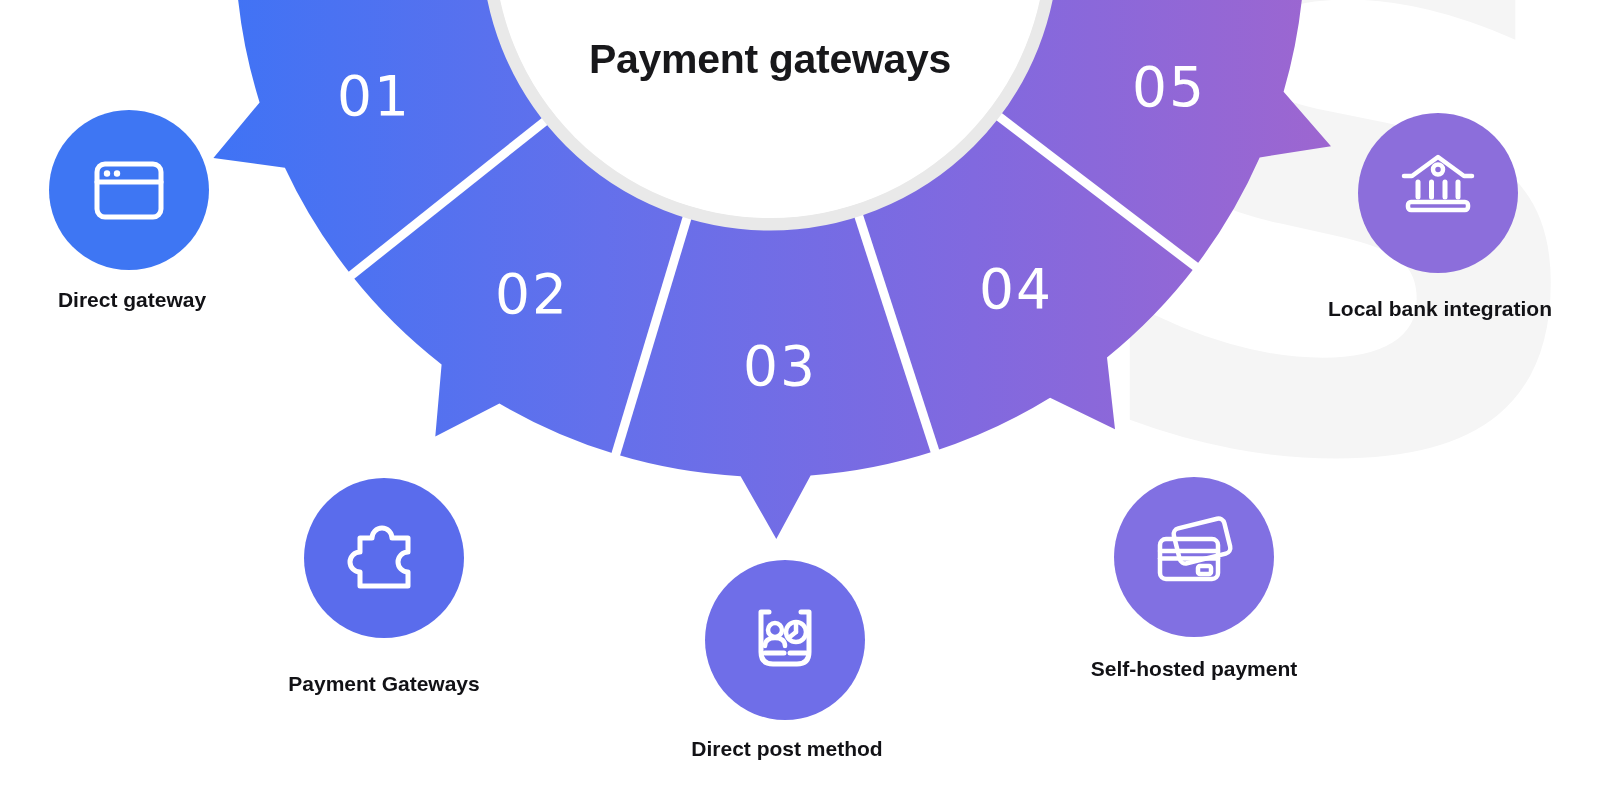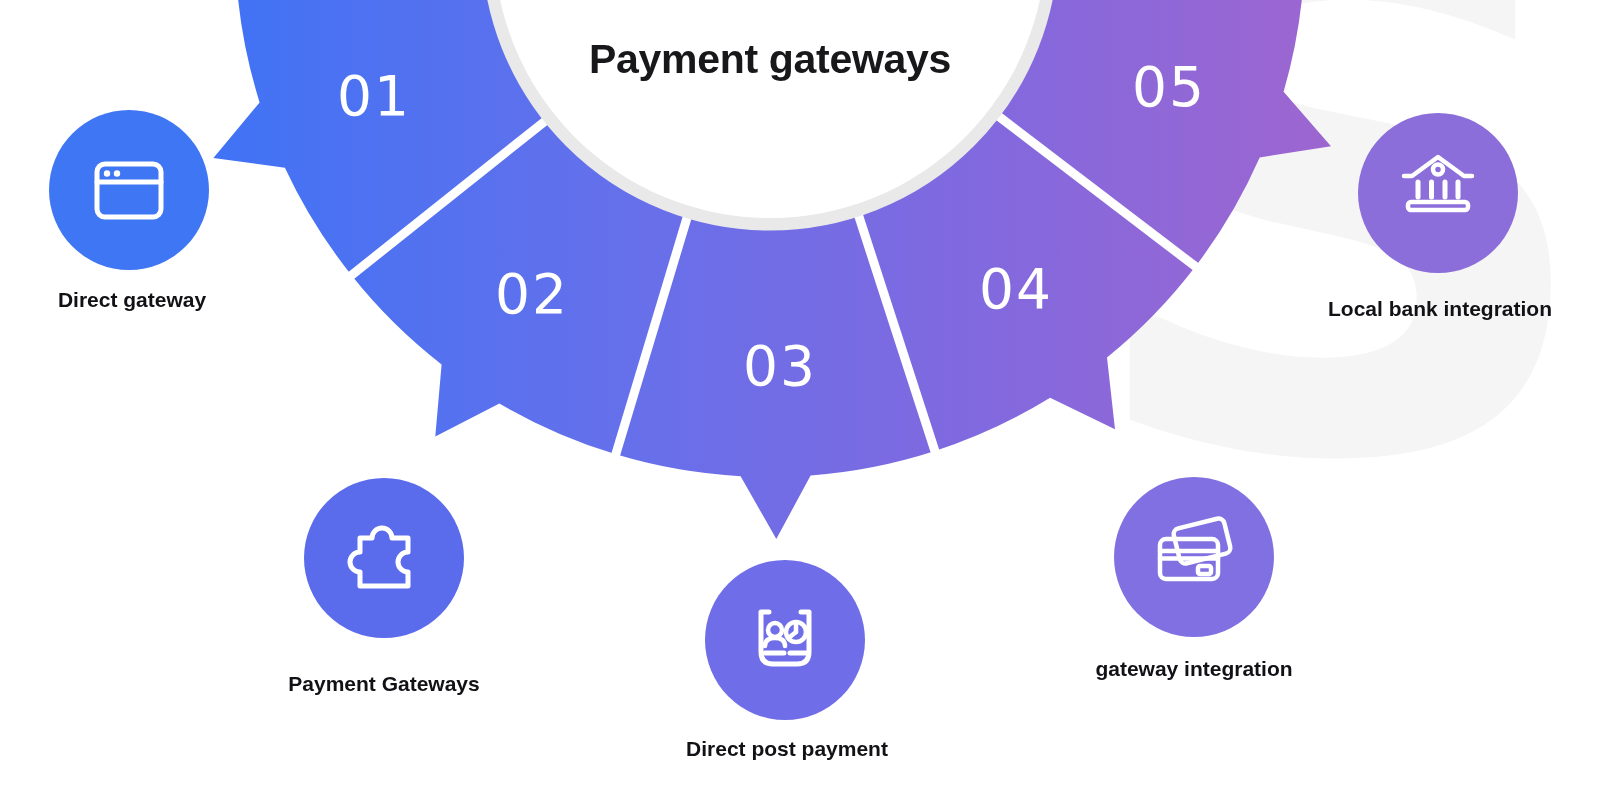--- a/index.html
+++ b/index.html
@@ -102,35 +102,35 @@
     <circle class="stroke-thin" cx="70" cy="70" r="7"></circle>
     <path class="stroke-thin" d="M60,86 Q60,78 70,78 Q80,78 80,86"></path>
     <line class="stroke" x1="60" y1="93" x2="79" y2="93"></line>
     <circle class="stroke-thin" cx="91" cy="72" r="10"></circle>
     <line class="stroke-thin" x1="91" y1="72" x2="91" y2="62.5"></line>
     <line class="stroke-thin" x1="91" y1="72" x2="83.5" y2="78"></line>
     <line class="stroke" x1="85" y1="93" x2="101" y2="93"></line>
   </g>
 </svg>
 <div class="item-label" style="left:637px;top:735px;width:300px">
-  <span>Direct post payment</span>
+  <span>Direct post method</span>
 </div>
 
 <svg class="badge" style="left:1114px;top:477px" width="160" height="160" viewBox="0 0 160 160">
   <circle cx="80" cy="80" r="80" fill="#8170e2"></circle>
   <g>
     <rect class="stroke-thin" x="62" y="46" width="52" height="36" rx="6" transform="rotate(-14 88 64)"></rect>
     <rect class="stroke-thin" x="46" y="62" width="58" height="40" rx="6" fill="#8170e2"></rect>
     <line class="stroke-thin" x1="46" y1="74" x2="104" y2="74"></line>
     <line class="stroke-thin" x1="46" y1="81.5" x2="104" y2="81.5"></line>
     <rect class="stroke-thin" x="84" y="89" width="13" height="8" rx="2"></rect>
   </g>
 </svg>
 <div class="item-label" style="left:1044px;top:655px;width:300px">
-  <div>gateway integration</div>
+  <div>Self-hosted payment</div>
 </div>
 
 <svg class="badge" style="left:1358px;top:113px" width="160" height="160" viewBox="0 0 160 160">
   <circle cx="80" cy="80" r="80" fill="#8c6edb"></circle>
   <g>
     <path class="stroke-thin" d="M46,63 L54,63 L80,44 L106,63 L114,63"></path>
     <circle class="stroke-thin" cx="80" cy="56.5" r="5"></circle>
     <line class="stroke" x1="60" y1="69" x2="60" y2="84"></line>
     <line class="stroke" x1="73.5" y1="69" x2="73.5" y2="84"></line>
     <line class="stroke" x1="87" y1="69" x2="87" y2="84"></line>

